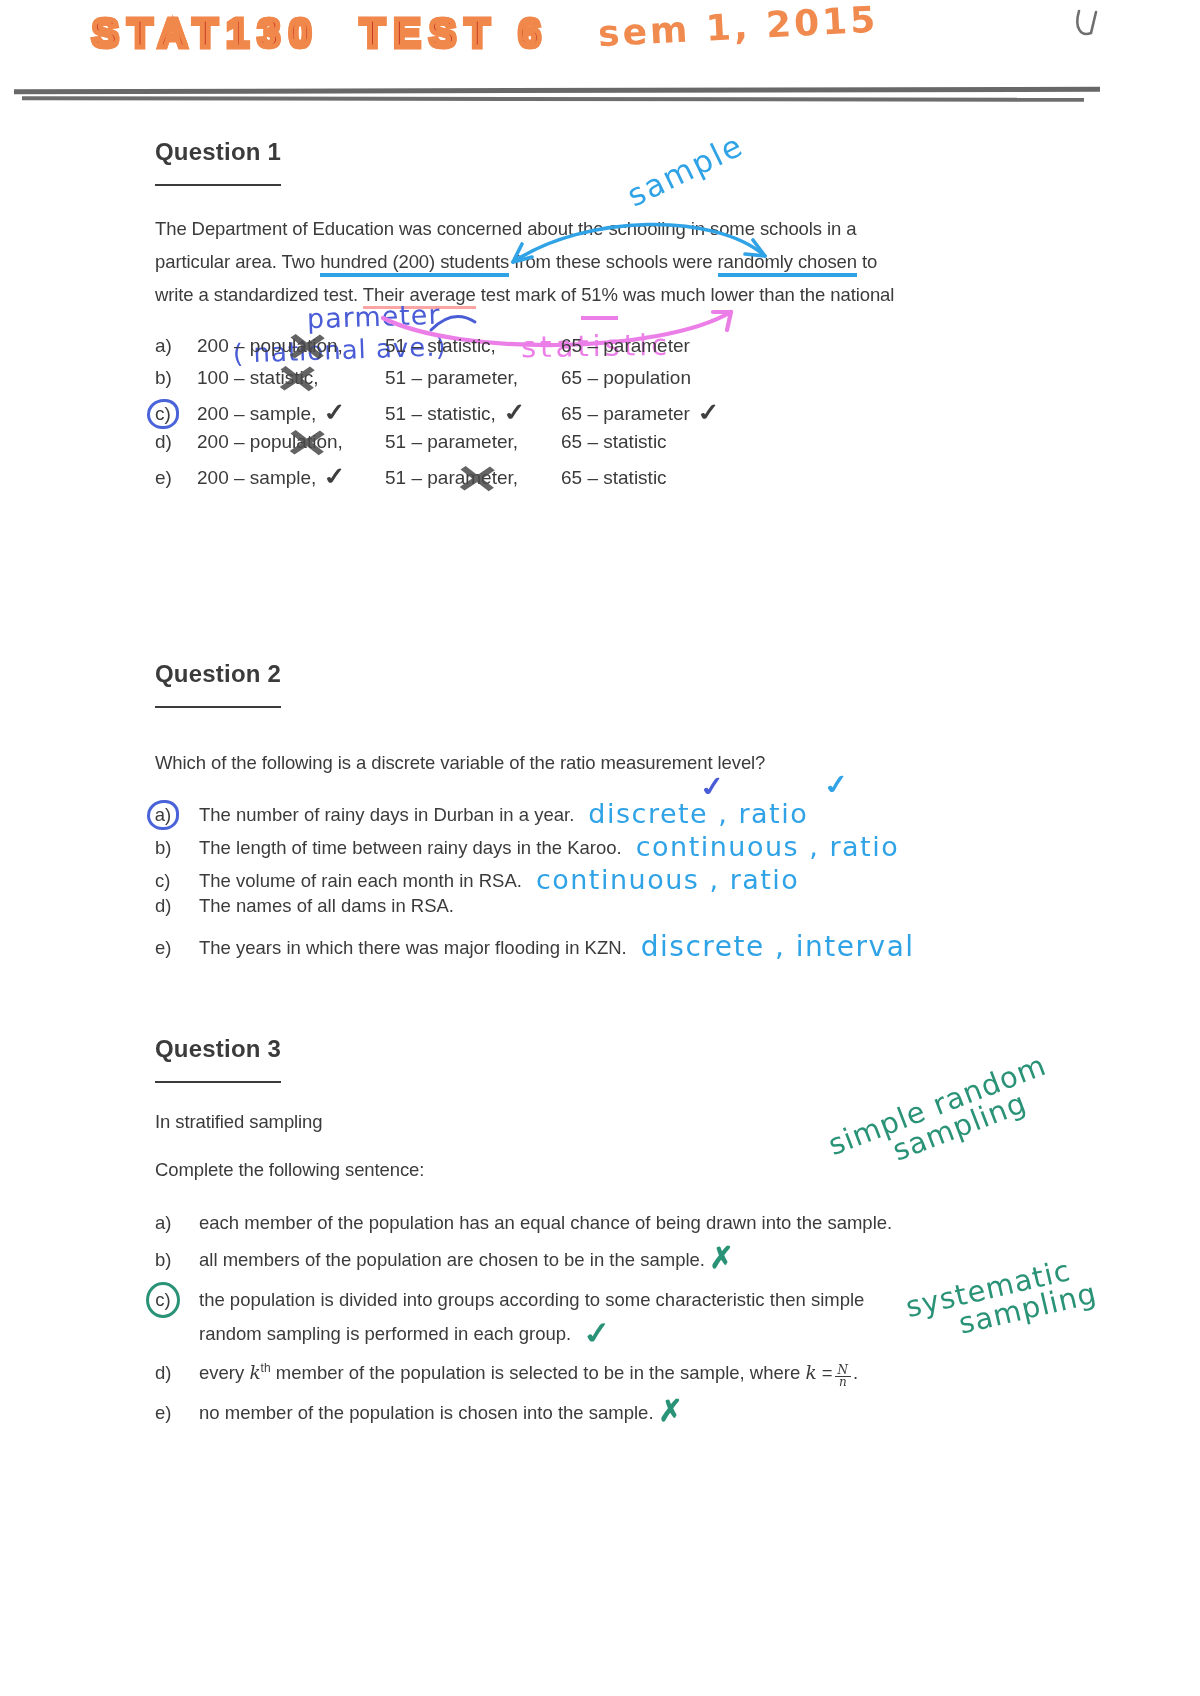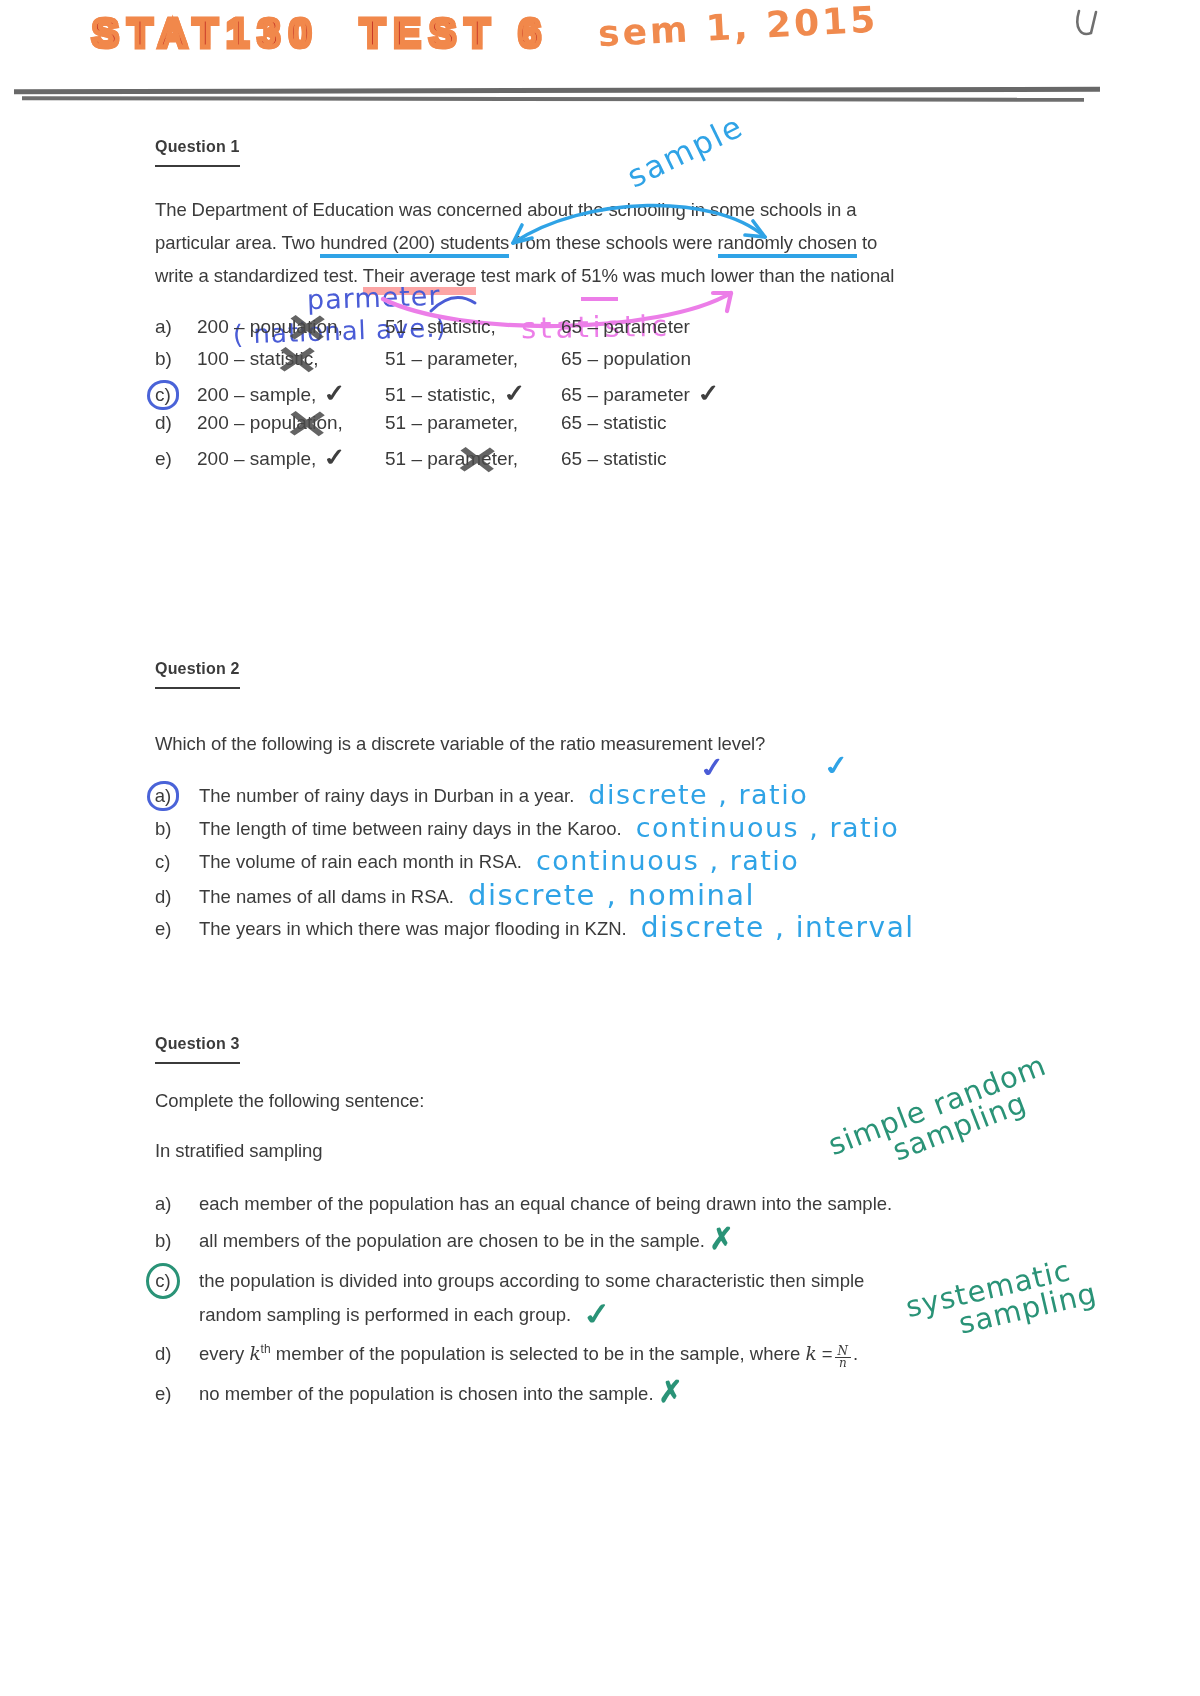--- a/index.html
+++ b/index.html
@@ -15,25 +15,25 @@
   .title-sem{display:inline-block;font-size:36px;color:#f08a4e;font-weight:bold;
       letter-spacing:3px;transform:rotate(-3deg);vertical-align:8px;margin-left:48px;
       font-family:"DejaVu Sans",sans-serif;}
   .corner-mark{position:absolute;left:1072px;top:6px;}
   .rules{position:absolute;left:14px;top:88px;width:1086px;}
   .rule1{height:5px;background:#686868;transform:rotate(-0.12deg);}
   .rule2{height:4px;background:#6e6e6e;margin-top:4px;margin-left:8px;width:1062px;transform:rotate(0.08deg);}
 
   
   .qsection{position:absolute;left:155px;width:1010px;}
-  .qheading{display:inline-block;font-weight:bold;font-size:16px;border-bottom:2px solid #3b3b3b;
-      padding-bottom:9px;letter-spacing:0.2px;}
+  .qheading{display:inline-block;font-weight:bold;font-size:24px;border-bottom:2px solid #3b3b3b;
+      padding-bottom:18px;letter-spacing:0.2px;}
   .bodyline{font-size:18.5px;letter-spacing:-0.1px;white-space:nowrap;}
   .u-cyan{border-bottom:4px solid #2fa3e6;padding-bottom:1px;}
-  .u-blue{border-bottom:8px solid #fca5a5;padding-bottom:1px;}
+  .u-blue{border-bottom:3px solid #fca5a5;padding-bottom:1px;}
   .u-mag{border-bottom:4px solid #ec7ee8;padding-bottom:11px;}
 
   .hw{position:absolute;white-space:nowrap;font-family:"DejaVu Sans",sans-serif;}
   .hw-cyan-big{color:#2fa3e6;font-size:31px;letter-spacing:2px;transform:rotate(-26deg);}
   .hw-blue{color:#4a5cd6;font-size:27px;letter-spacing:1px;transform:rotate(-2deg);}
   .hw-mag{color:#ec7ee8;font-size:29px;letter-spacing:4px;transform:rotate(-1deg);}
   .hw-cyan-note{color:#2fa3e6;font-size:27px;letter-spacing:1.5px;margin-left:14px;
       font-family:"DejaVu Sans",sans-serif;position:relative;top:2px;white-space:nowrap;}
   .hw-green{color:#2a9377;font-size:29px;letter-spacing:1px;line-height:34px;}
 
@@ -194,34 +194,33 @@
         <span class="hw-cyan-note">continuous , ratio</span>
       </div>
       <div class="q2row">
         <span class="q2letter">c)</span>
         <span>The volume of rain each month in RSA.</span>
         <span class="hw-cyan-note">continuous , ratio</span>
       </div>
       <div class="q2row">
         <span class="q2letter">d)</span>
         <span>The names of all dams in RSA.</span>
-        <span class="hw-cyan-note" style="font-size:29px;">discrete ,  nominal</span>
       </div>
       <div class="q2row">
         <span class="q2letter">e)</span>
         <span>The years in which there was major flooding in KZN.</span>
         <span class="hw-cyan-note" style="font-size:28px;">discrete , interval</span>
       </div>
     </div>
   </div>
 
   <div class="qsection" id="q3">
     <span class="qheading">Question 3</span>
+    <div class="q3intro bodyline" style="margin-top:28px;">In stratified sampling</div>
     <div class="q3intro bodyline">Complete the following sentence:</div>
-    <div class="q3intro bodyline" style="margin-top:28px;">In stratified sampling</div>
 
     <div class="hw hw-green hw-simple">
       <div>simple random</div>
       <div class="l2">sampling</div>
     </div>
     <div class="hw hw-green hw-systematic">
       <div>systematic</div>
       <div class="l2">sampling</div>
     </div>
 

